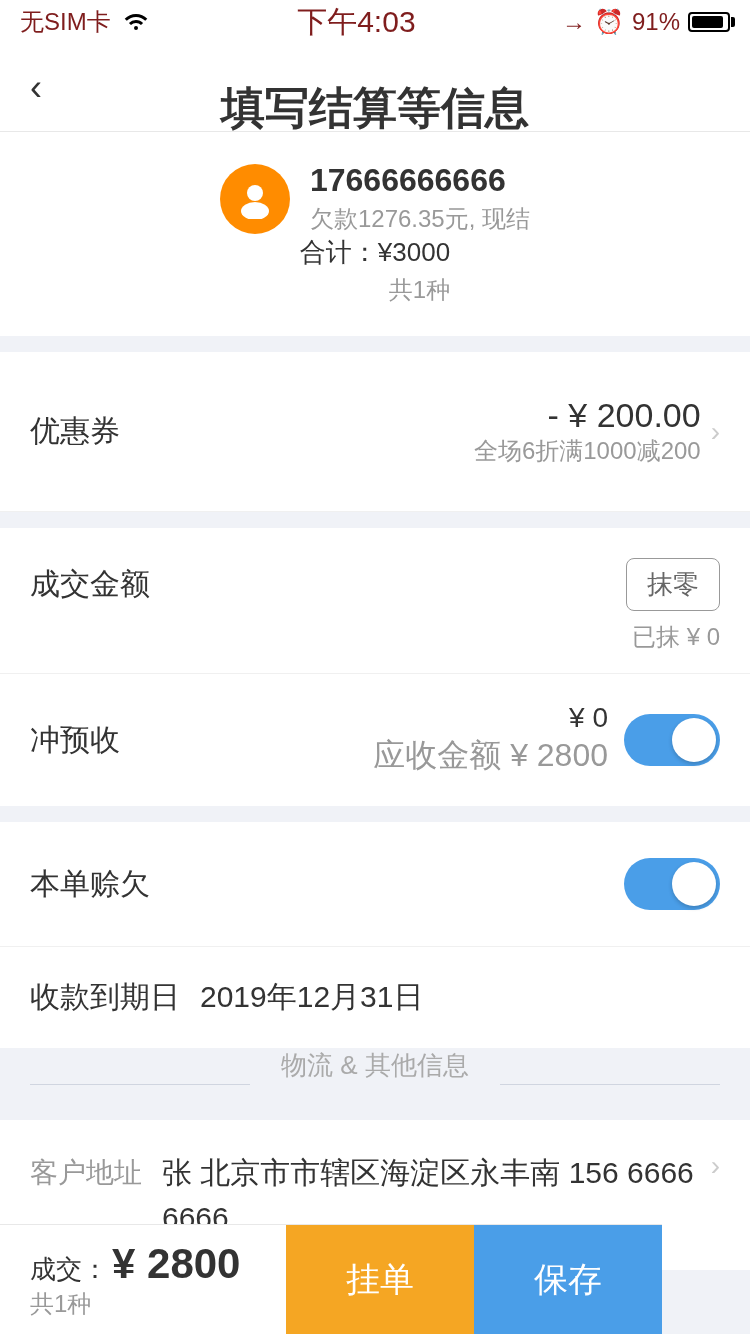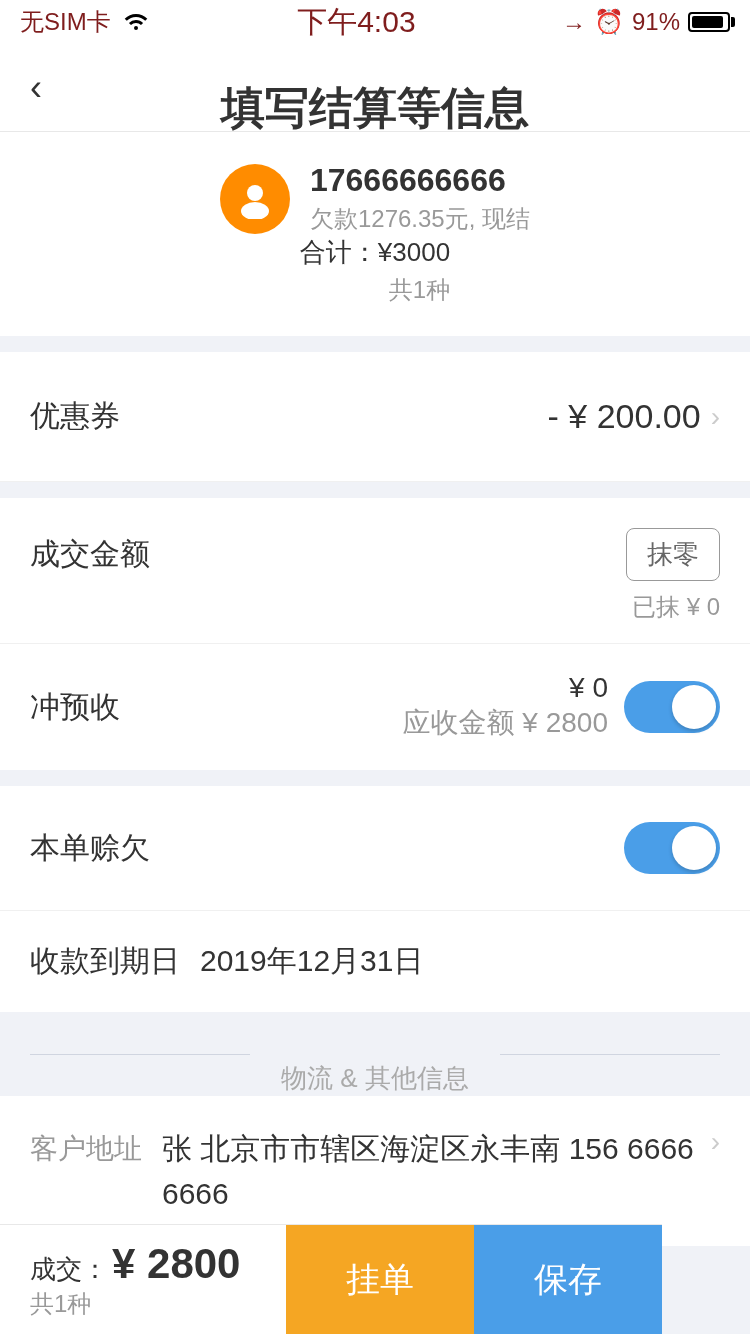--- a/index.html
+++ b/index.html
@@ -144,21 +144,21 @@
       display: flex;
       align-items: center;
       justify-content: space-between;
       padding: 28px 30px;
       background: #fff;
       border-top: 1px solid #f0f0f0;
     }
     .toggle-label { font-size: 30px; color: #333; }
     .toggle-right { display: flex; align-items: center; gap: 16px; text-align: right; }
     .toggle-amount { font-size: 28px; color: #333; }
-    .toggle-sub { font-size: 28px; color: #999; }
+    .toggle-sub { font-size: 32px; color: #999; }
 
     
     .toggle-switch {
       width: 96px; height: 52px;
       background: #4a9ee8;
       border-radius: 26px;
       position: relative;
       cursor: pointer;
       flex-shrink: 0;
     }
@@ -192,23 +192,23 @@
       background: #fff;
       border-top: 1px solid #f0f0f0;
       gap: 20px;
     }
     .date-label { font-size: 30px; color: #333; }
     .date-value { font-size: 30px; color: #333; }
 
     
     .logistics-divider {
       background: #f0f2f7;
-      height: 84px;
-      display: flex;
-      align-items: flex-end;
+      height: 72px;
+      display: flex;
+      align-items: flex-start;
       justify-content: center;
       position: relative;
     }
     .logistics-divider::before, .logistics-divider::after {
       content: '';
       position: absolute;
       top: 50%;
       height: 1px;
       background: #d0d5e0;
       width: 220px;
@@ -317,20 +317,21 @@
       <div class="total-count">共1种</div>
     </div>
   </div>
 </div>
 
 <div class="coupon-row">
   <span class="coupon-label">优惠券</span>
   <div class="coupon-right">
     <div>
       <div class="coupon-amount">- ¥ 200.00</div>
+      <div class="coupon-sub">全场6折满1000减200</div>
     </div>
     <span class="chevron">›</span>
   </div>
 </div>
 
 <div class="section-gap"></div>
 
 <div class="amount-section">
   <div class="amount-row">
     <span class="amount-label">成交金额</span>

